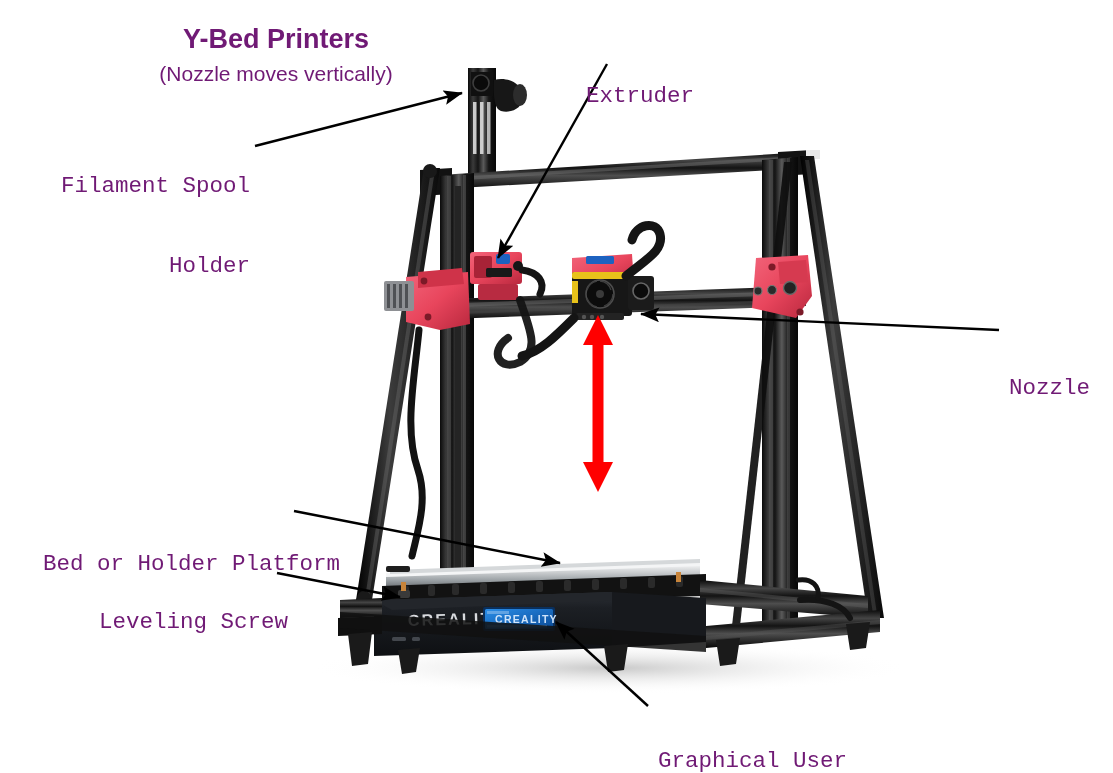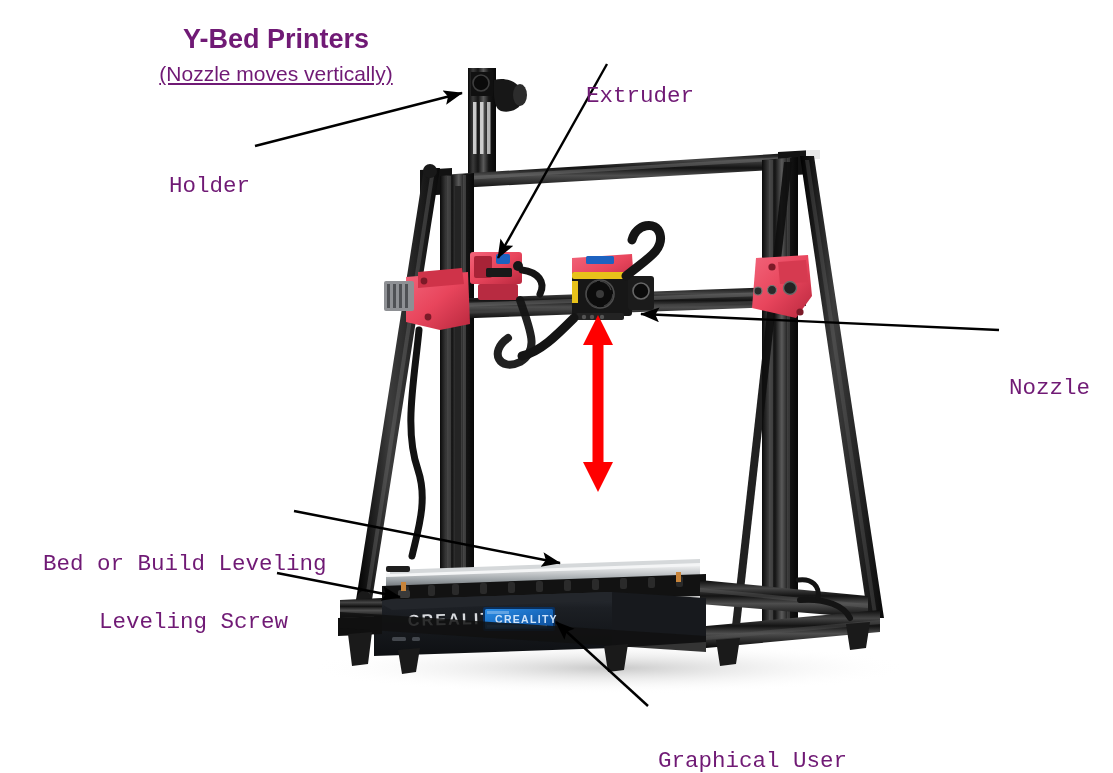--- a/index.html
+++ b/index.html
@@ -325,36 +325,37 @@
       <line x1="607" y1="64" x2="498" y2="258" marker-end="url(#arrowhead)"></line>
       <line x1="999" y1="330" x2="641" y2="314" marker-end="url(#arrowhead)"></line>
       <line x1="294" y1="511" x2="560" y2="563" marker-end="url(#arrowhead)"></line>
       <line x1="277" y1="573" x2="400" y2="597" marker-end="url(#arrowhead)"></line>
       <line x1="648" y1="706" x2="556" y2="622" marker-end="url(#arrowhead)"></line>
     </g>
   </svg>
 </div>
 
 <div class="lbl lbl-title" style="left:96px; top:24px; width:360px;">Y-Bed Printers</div>
-<div class="lbl lbl-sub" style="left:96px; top:62px; width:360px;text-decoration:underline;">(Nozzle moves vertically)</div>
+<div class="lbl lbl-sub" style="left:96px; top:62px; width:360px;">(Nozzle moves vertically)</div>
 
 <div class="lbl lbl-plain ta-right" style="left:60px; top:120px; width:190px;">
+  <div>Filament Spool</div>
   <div>Holder</div>
 </div>
 
 <div class="lbl lbl-plain ta-left" style="left:586px; top:30px; width:180px;">
   <div>Extruder</div>
 </div>
 
 <div class="lbl lbl-plain ta-left" style="left:1009px; top:322px; width:120px;">
   <div>Nozzle</div>
 </div>
 
 <div class="lbl lbl-plain ta-left" style="left:43px; top:498px; width:300px;">
-  <div>Bed or Build Leveling</div>
+  <div>Bed or Holder Platform</div>
 </div>
 
 <div class="lbl lbl-plain ta-left" style="left:99px; top:556px; width:220px;">
   <div>Leveling Screw</div>
 </div>
 
 <div class="lbl lbl-plain ta-left" style="left:658px; top:695px; width:280px;">
   <div>Graphical User</div>
   
 </div>

